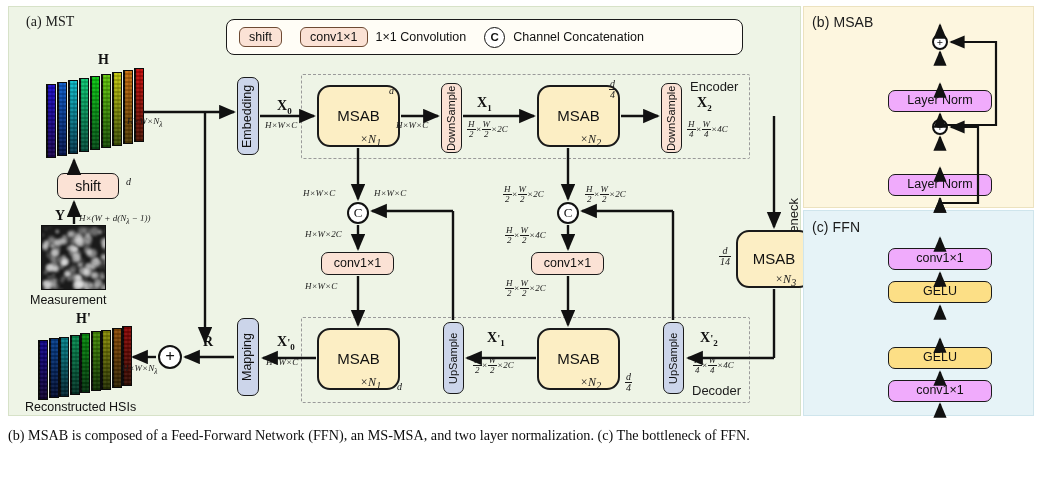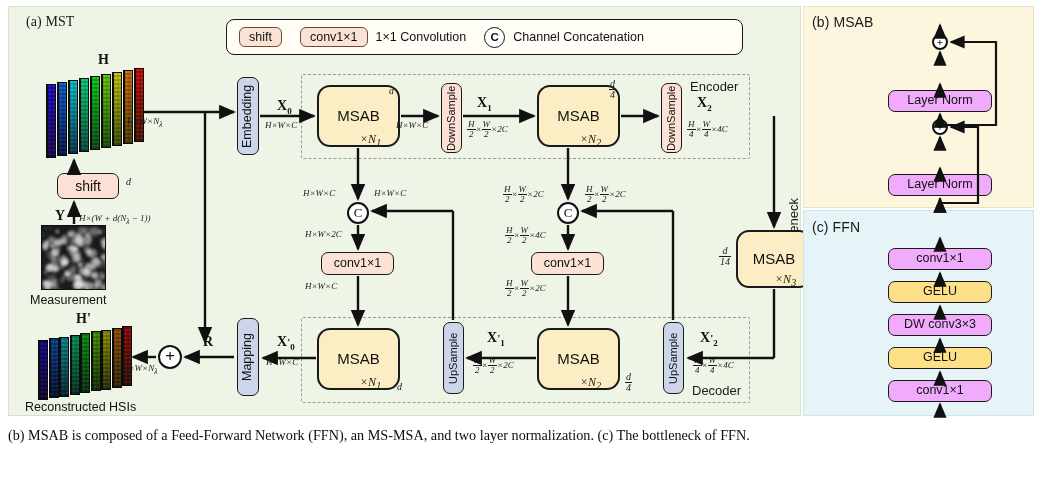--- a/index.html
+++ b/index.html
@@ -430,21 +430,20 @@
   <div class="blk rose" style="left:888px;top:174px;width:104px;height:22px;font-size:12.5px;">Layer Norm</div>
 
   <div class="node plus small" style="left:932px;top:34px;width:16px;height:16px;">+</div>
   <div class="node plus small" style="left:932px;top:119px;width:16px;height:16px;">+</div>
 
   <div class="panel" id="panel-c"></div>
   <div class="panel-title" style="left:812px;top:219px;">(c) FFN</div>
 
   <div class="blk rose" style="left:888px;top:248px;width:104px;height:22px;font-size:12.5px;">conv1×1</div>
   <div class="blk gold" style="left:888px;top:281px;width:104px;height:22px;font-size:12.5px;">GELU</div>
-  <div class="blk rose" style="left:888px;top:314px;width:104px;height:22px;font-size:12.5px;">DW conv3×3</div>
   <div class="blk gold" style="left:888px;top:347px;width:104px;height:22px;font-size:12.5px;">GELU</div>
   <div class="blk rose" style="left:888px;top:380px;width:104px;height:22px;font-size:12.5px;">conv1×1</div>
 
   <svg class="wires" viewBox="0 0 1038 477">
     <defs>
       <marker id="ah" markerWidth="7" markerHeight="7" refX="6.2" refY="3" orient="auto" markerUnits="strokeWidth">
         <path d="M0,0 L7,3 L0,6 z" fill="#111"></path>
       </marker>
       <marker id="ahs" markerWidth="7" markerHeight="7" refX="6.2" refY="3" orient="auto" markerUnits="strokeWidth">
         <path d="M0,0 L7,3 L0,6 z" fill="#111"></path>

